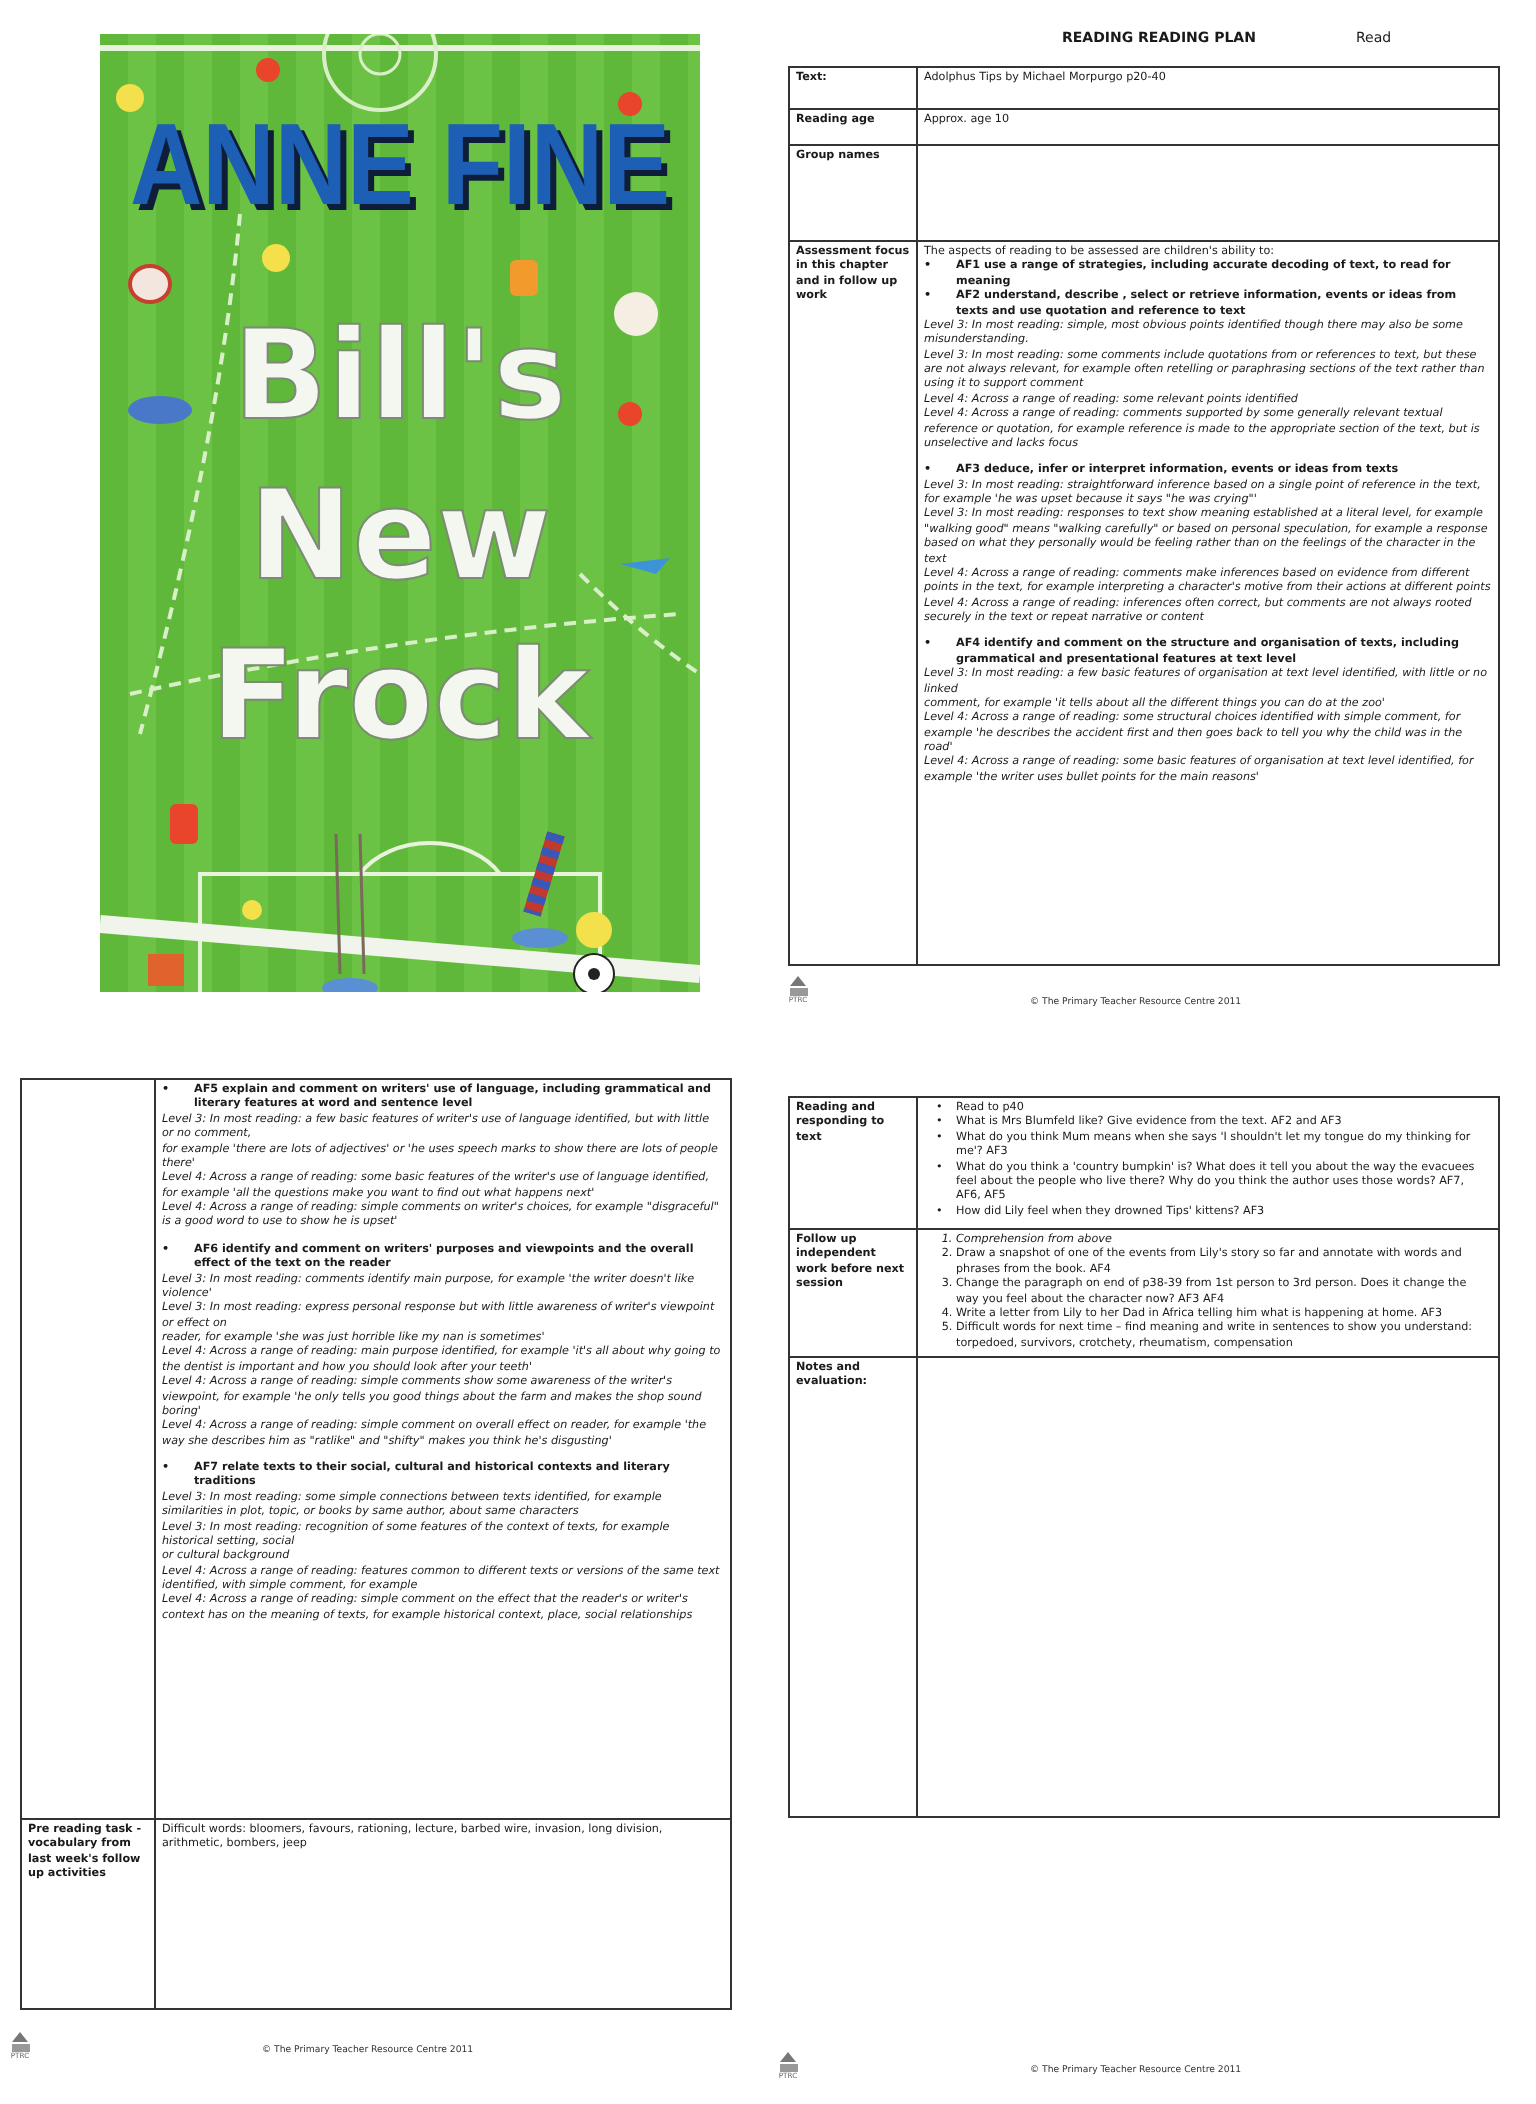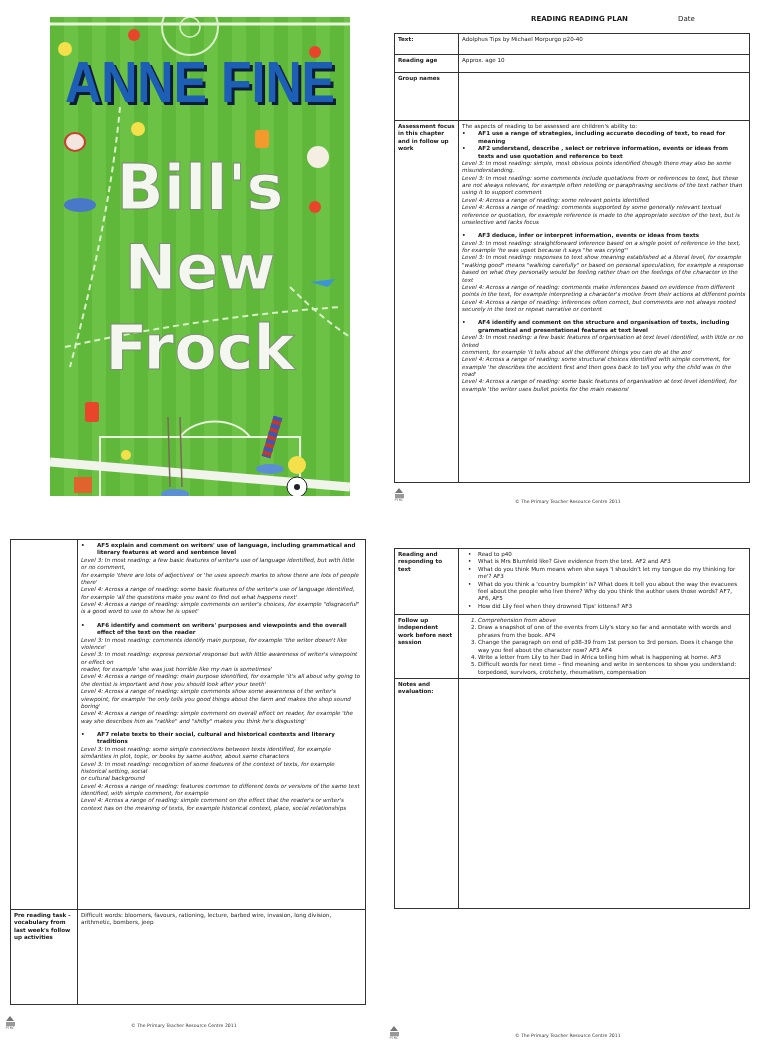--- a/index.html
+++ b/index.html
@@ -64,21 +64,21 @@
     <rect x="275" y="100" width="0" height="0"></rect>
     <text x="150" y="85" text-anchor="middle" font-family="Liberation Sans, sans-serif" font-weight="bold" font-size="58" fill="#0e1e3a" transform="translate(3,3)" textLength="270" lengthAdjust="spacingAndGlyphs">ANNE FINE</text>
     <text x="150" y="85" text-anchor="middle" font-family="Liberation Sans, sans-serif" font-weight="bold" font-size="58" fill="#1c5fb4" textLength="270" lengthAdjust="spacingAndGlyphs">ANNE FINE</text>
     <text x="150" y="192" text-anchor="middle" font-family="DejaVu Sans, sans-serif" font-weight="bold" font-size="62" fill="#f4f6f0" stroke="#7d8a75" stroke-width="1">Bill's</text>
     <text x="150" y="272" text-anchor="middle" font-family="DejaVu Sans, sans-serif" font-weight="bold" font-size="62" fill="#f4f6f0" stroke="#7d8a75" stroke-width="1">New</text>
     <text x="150" y="352" text-anchor="middle" font-family="DejaVu Sans, sans-serif" font-weight="bold" font-size="62" fill="#f4f6f0" stroke="#7d8a75" stroke-width="1">Frock</text>
   </svg>
 </div>
 
 <div class="title-row" style="left:531px; top:15px;">READING READING PLAN</div>
-<div class="title-row" style="left:678px; top:15px; font-weight:normal;">Date</div>
+<div class="title-row" style="left:678px; top:15px; font-weight:normal;">Read</div>
 
 <table class="plan" style="left:394px; top:33px; width:356px;">
   <tbody>
       <tr style="height:21px;">
     <td class="lab">Text:</td>
     <td>Adolphus Tips by Michael Morpurgo p20-40</td>
   </tr>
   <tr style="height:18px;">
     <td class="lab">Reading age</td>
     <td>Approx. age 10</td>

